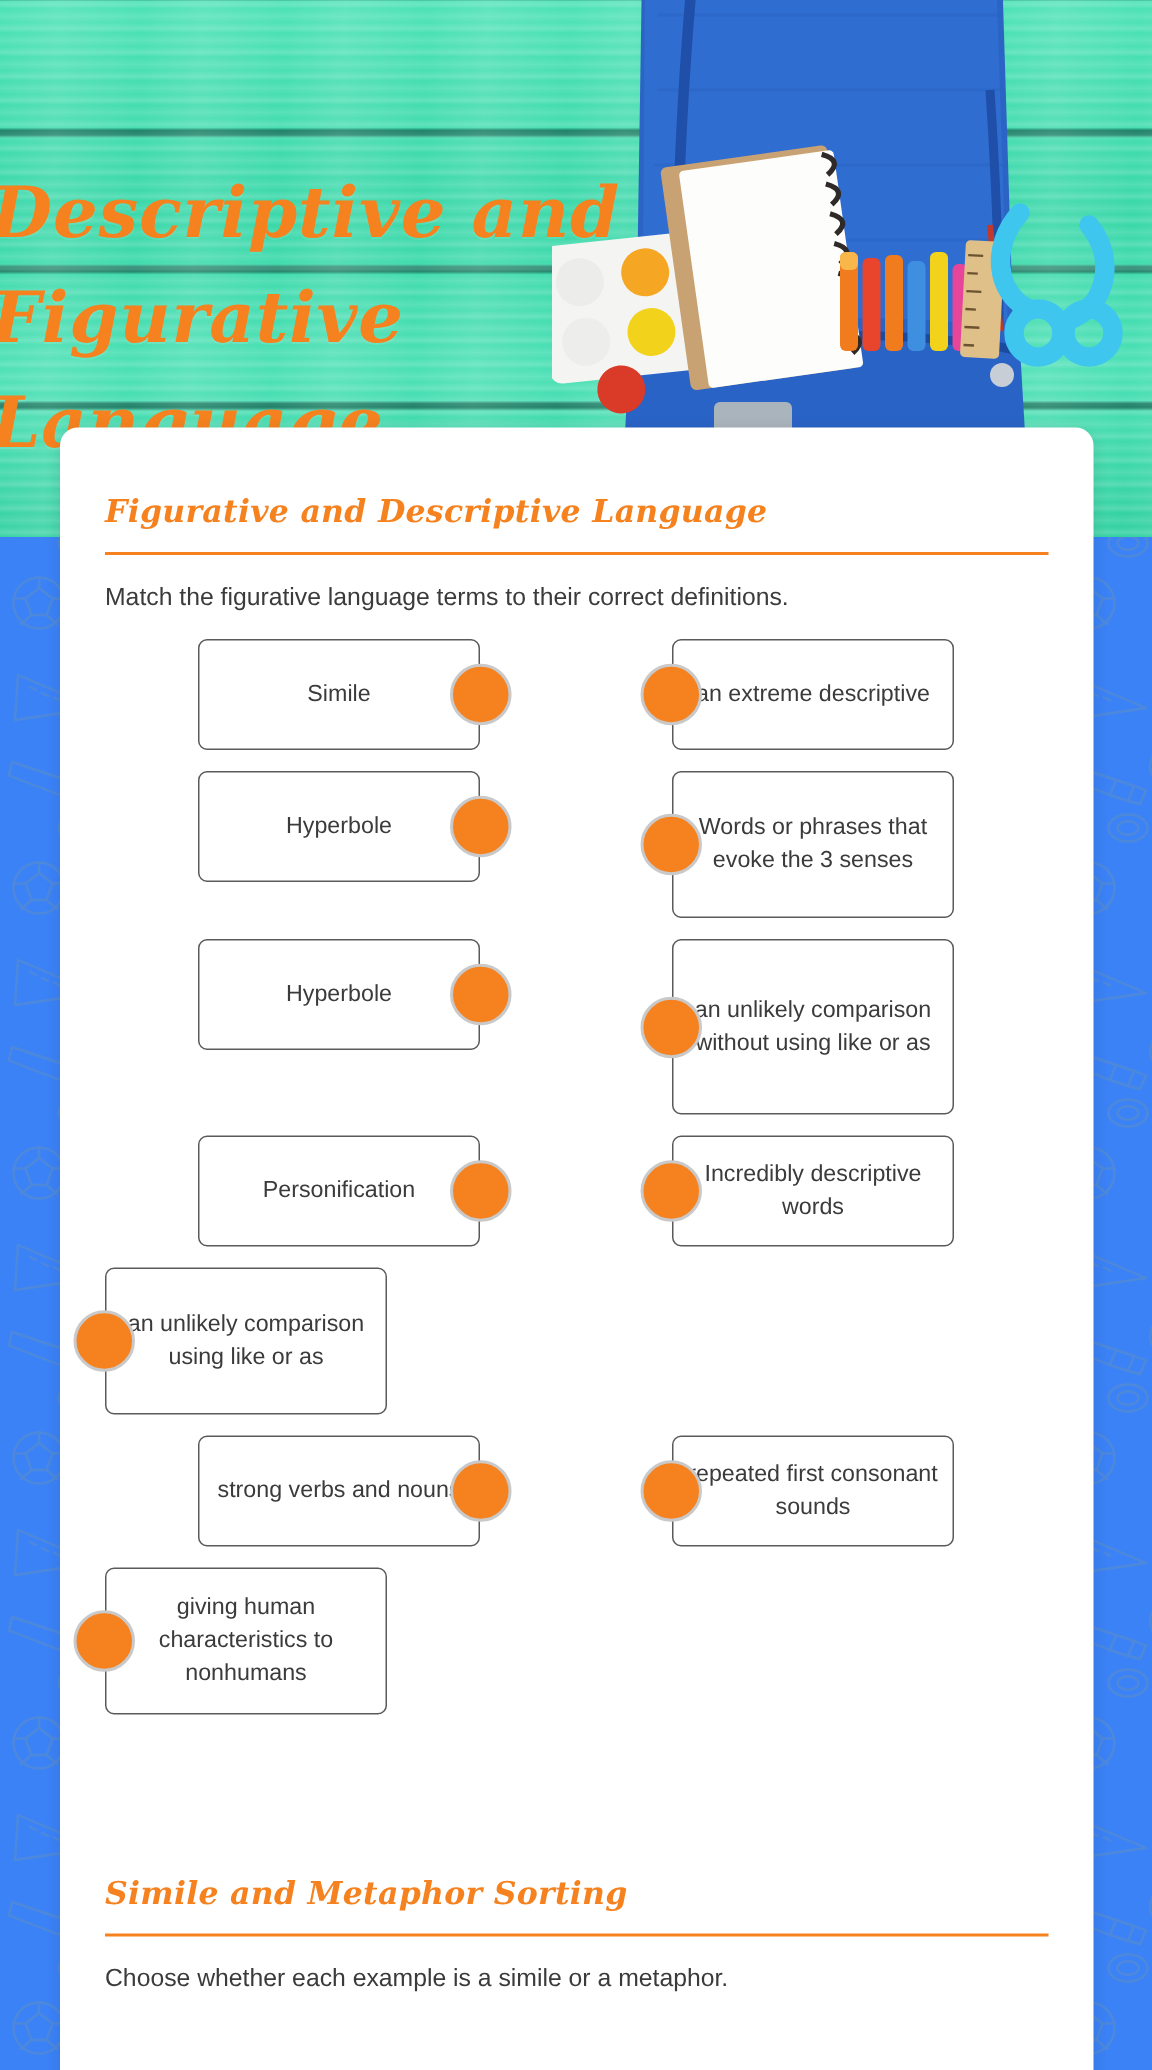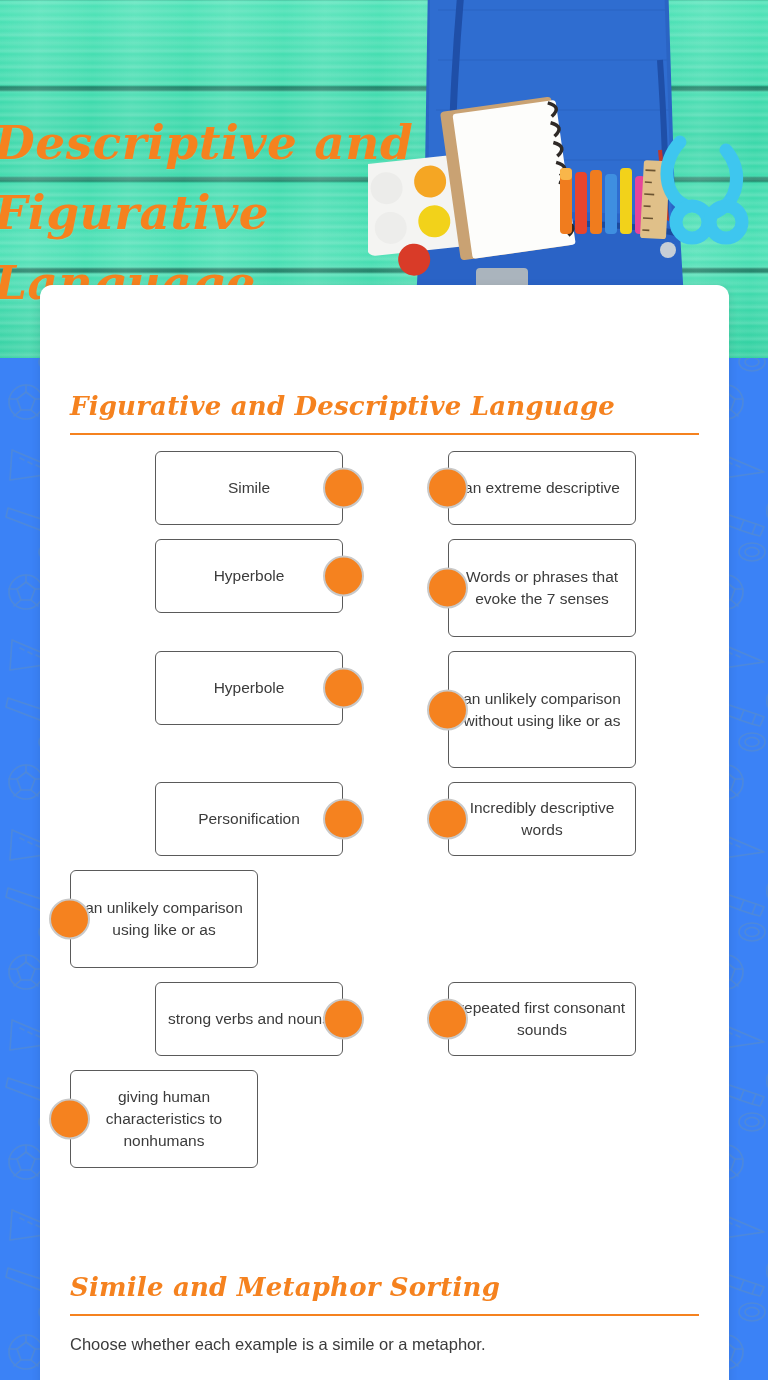--- a/index.html
+++ b/index.html
@@ -91,24 +91,24 @@
     box-shadow: 0 2px 10px rgba(0,0,0,0.10);
     padding: 0 30px;
   }
 
   .section { padding-top: 0; }
   .section-title {
     color: #F5821F;
     font-family: "DejaVu Serif", "Liberation Serif", serif;
     font-style: italic;
     font-weight: 700;
-    font-size: 26px;
+    font-size: 21px;
     line-height: 34px;
     margin: 0;
-    padding: 104px 0 10px 0;
+    padding: 39px 0 10px 0;
     letter-spacing: 0.2px;
   }
   .section-title.second { padding-top: 88px; }
   .divider {
     height: 2px;
     background: #F5821F;
     width: 100%;
     margin: 0 0 16px 0;
   }
   .instructions {
@@ -127,21 +127,21 @@
     position: relative;
     display: flex;
     justify-content: space-between;
     align-items: flex-start;
     margin-bottom: 14px;
   }
   .match-col-left, .match-col-right {
     width: 188px;
     position: relative;
   }
-  .match-col-left { margin-left: 85px; }
+  .match-col-left { margin-left: 62px; }
   .match-col-right { margin-right: 63px; }
 
   .match-box {
     position: relative;
     border: 1px solid #5a5a5a;
     border-radius: 6px;
     background: #fff;
     min-height: 66px;
     display: flex;
     align-items: center;
@@ -292,20 +292,21 @@
     </svg>
 
     <div class="hero-title">Descriptive and Figurative Language</div>
   </div>
 
   <div class="card">
 
     <section class="section">
       <h2 class="section-title">Figurative and Descriptive Language</h2>
       <div class="divider"></div>
+      <p class="instructions">Match the figurative language terms to their correct definitions.</p>
 
       <div class="match-wrap">
 
         <div class="match-row">
           <div class="match-col-left">
             <div class="match-box tall2">
               <span>Simile</span>
               <span class="dot right-edge"></span>
             </div>
           </div>
@@ -319,21 +320,21 @@
 
         <div class="match-row">
           <div class="match-col-left">
             <div class="match-box tall2">
               <span>Hyperbole</span>
               <span class="dot right-edge"></span>
             </div>
           </div>
           <div class="match-col-right">
             <div class="match-box tall3">
-              <span>Words or phrases that evoke the 7 senses</span>
+              <span>Words or phrases that evoke the 3 senses</span>
               <span class="dot left-edge"></span>
             </div>
           </div>
         </div>
 
         <div class="match-row">
           <div class="match-col-left">
             <div class="match-box tall2">
               <span>Hyperbole</span>
               <span class="dot right-edge"></span>

